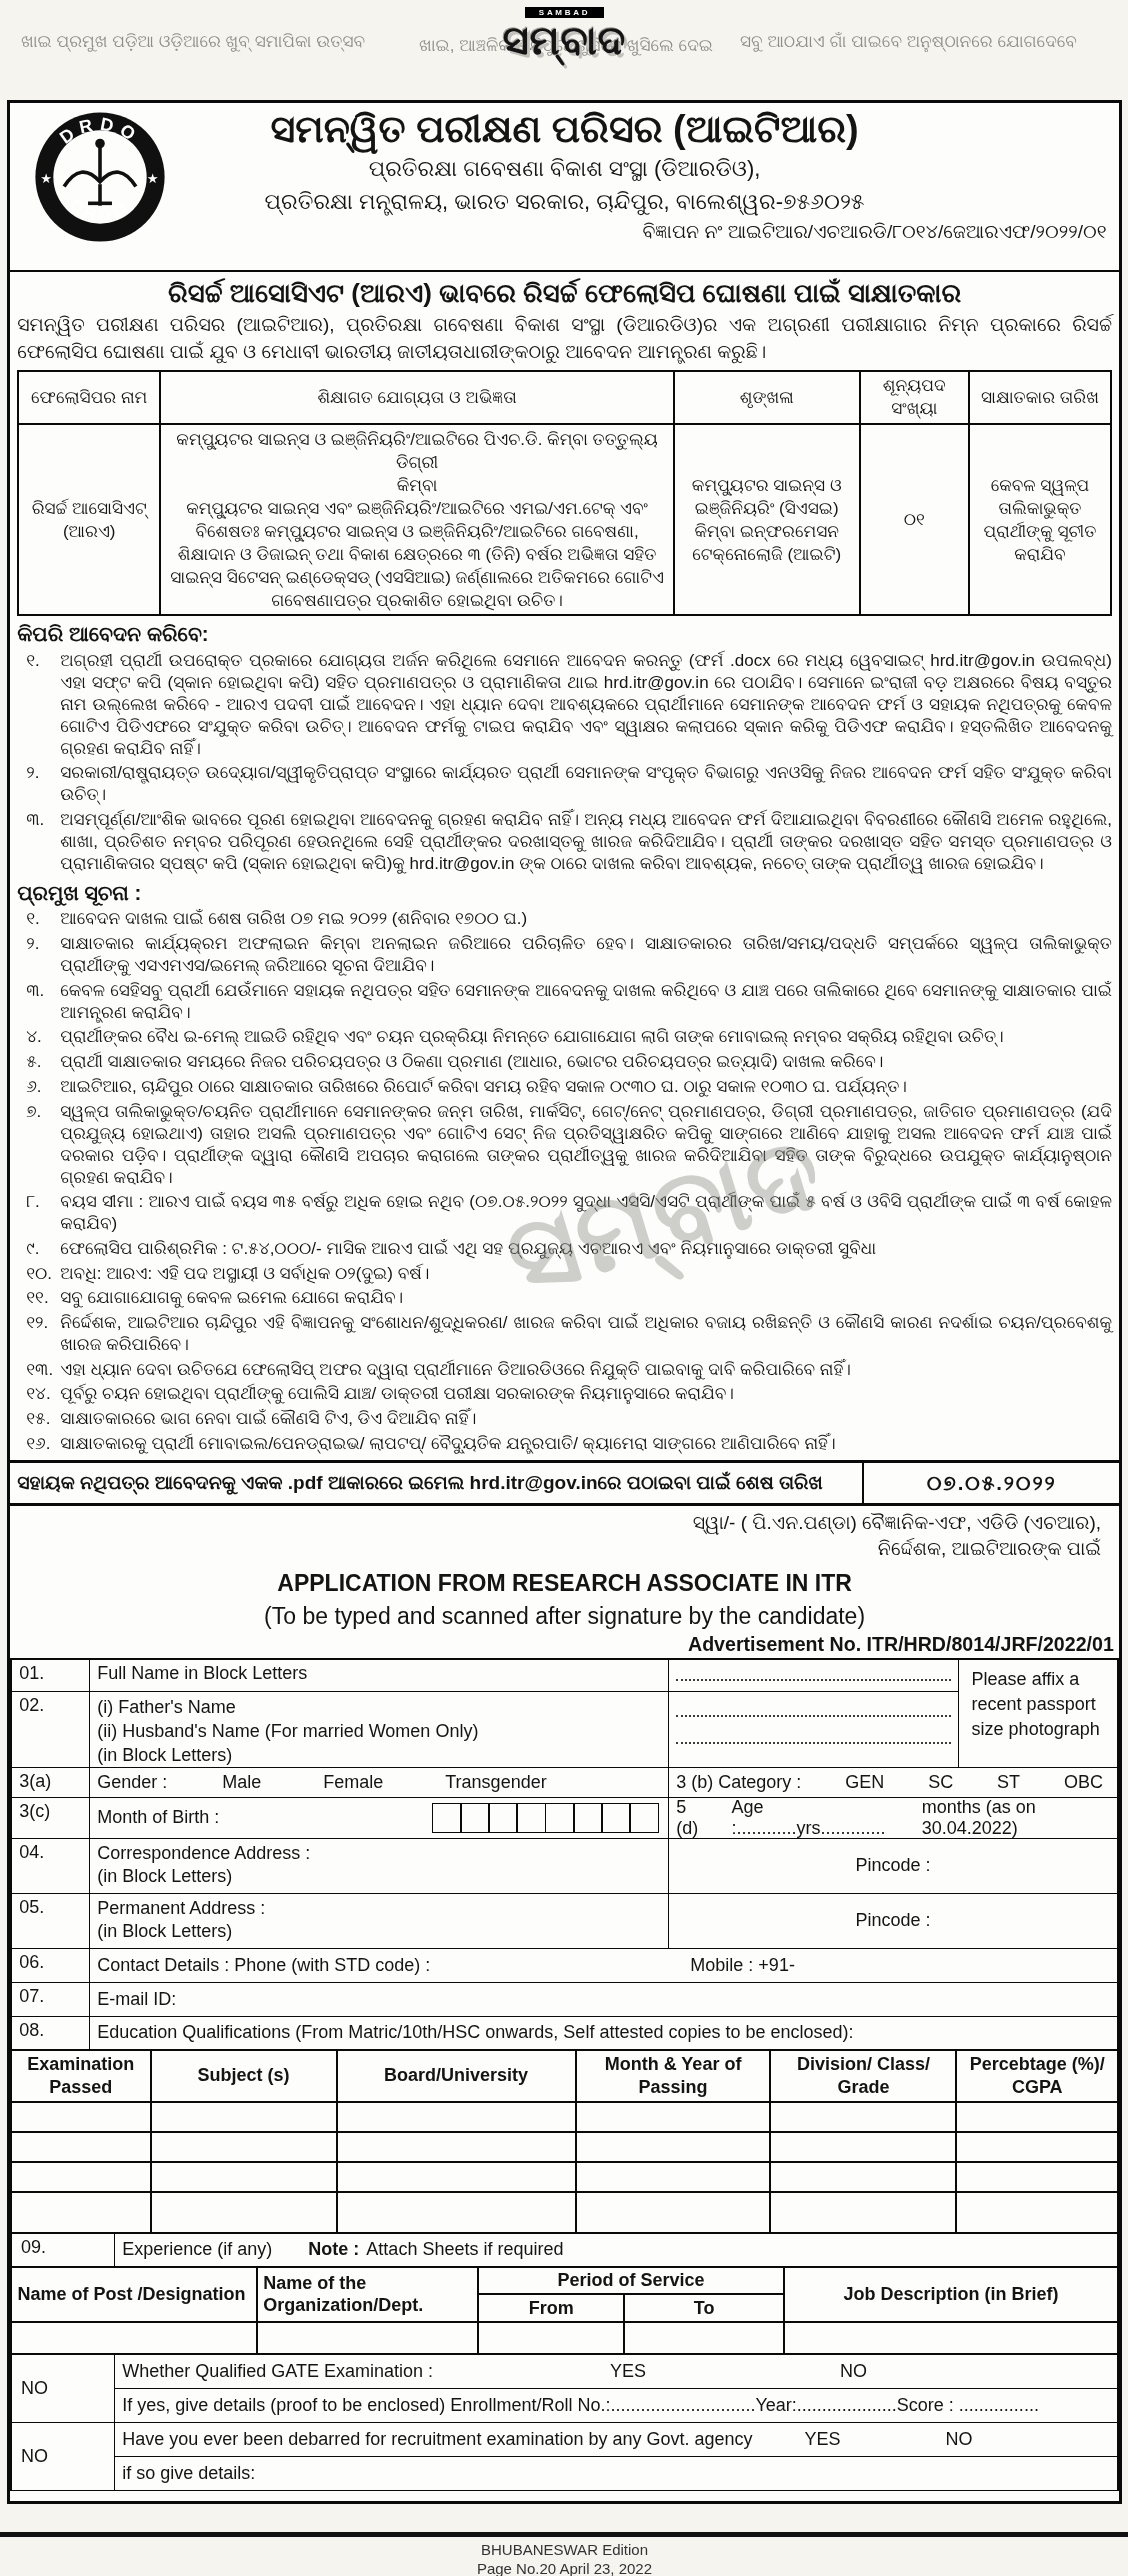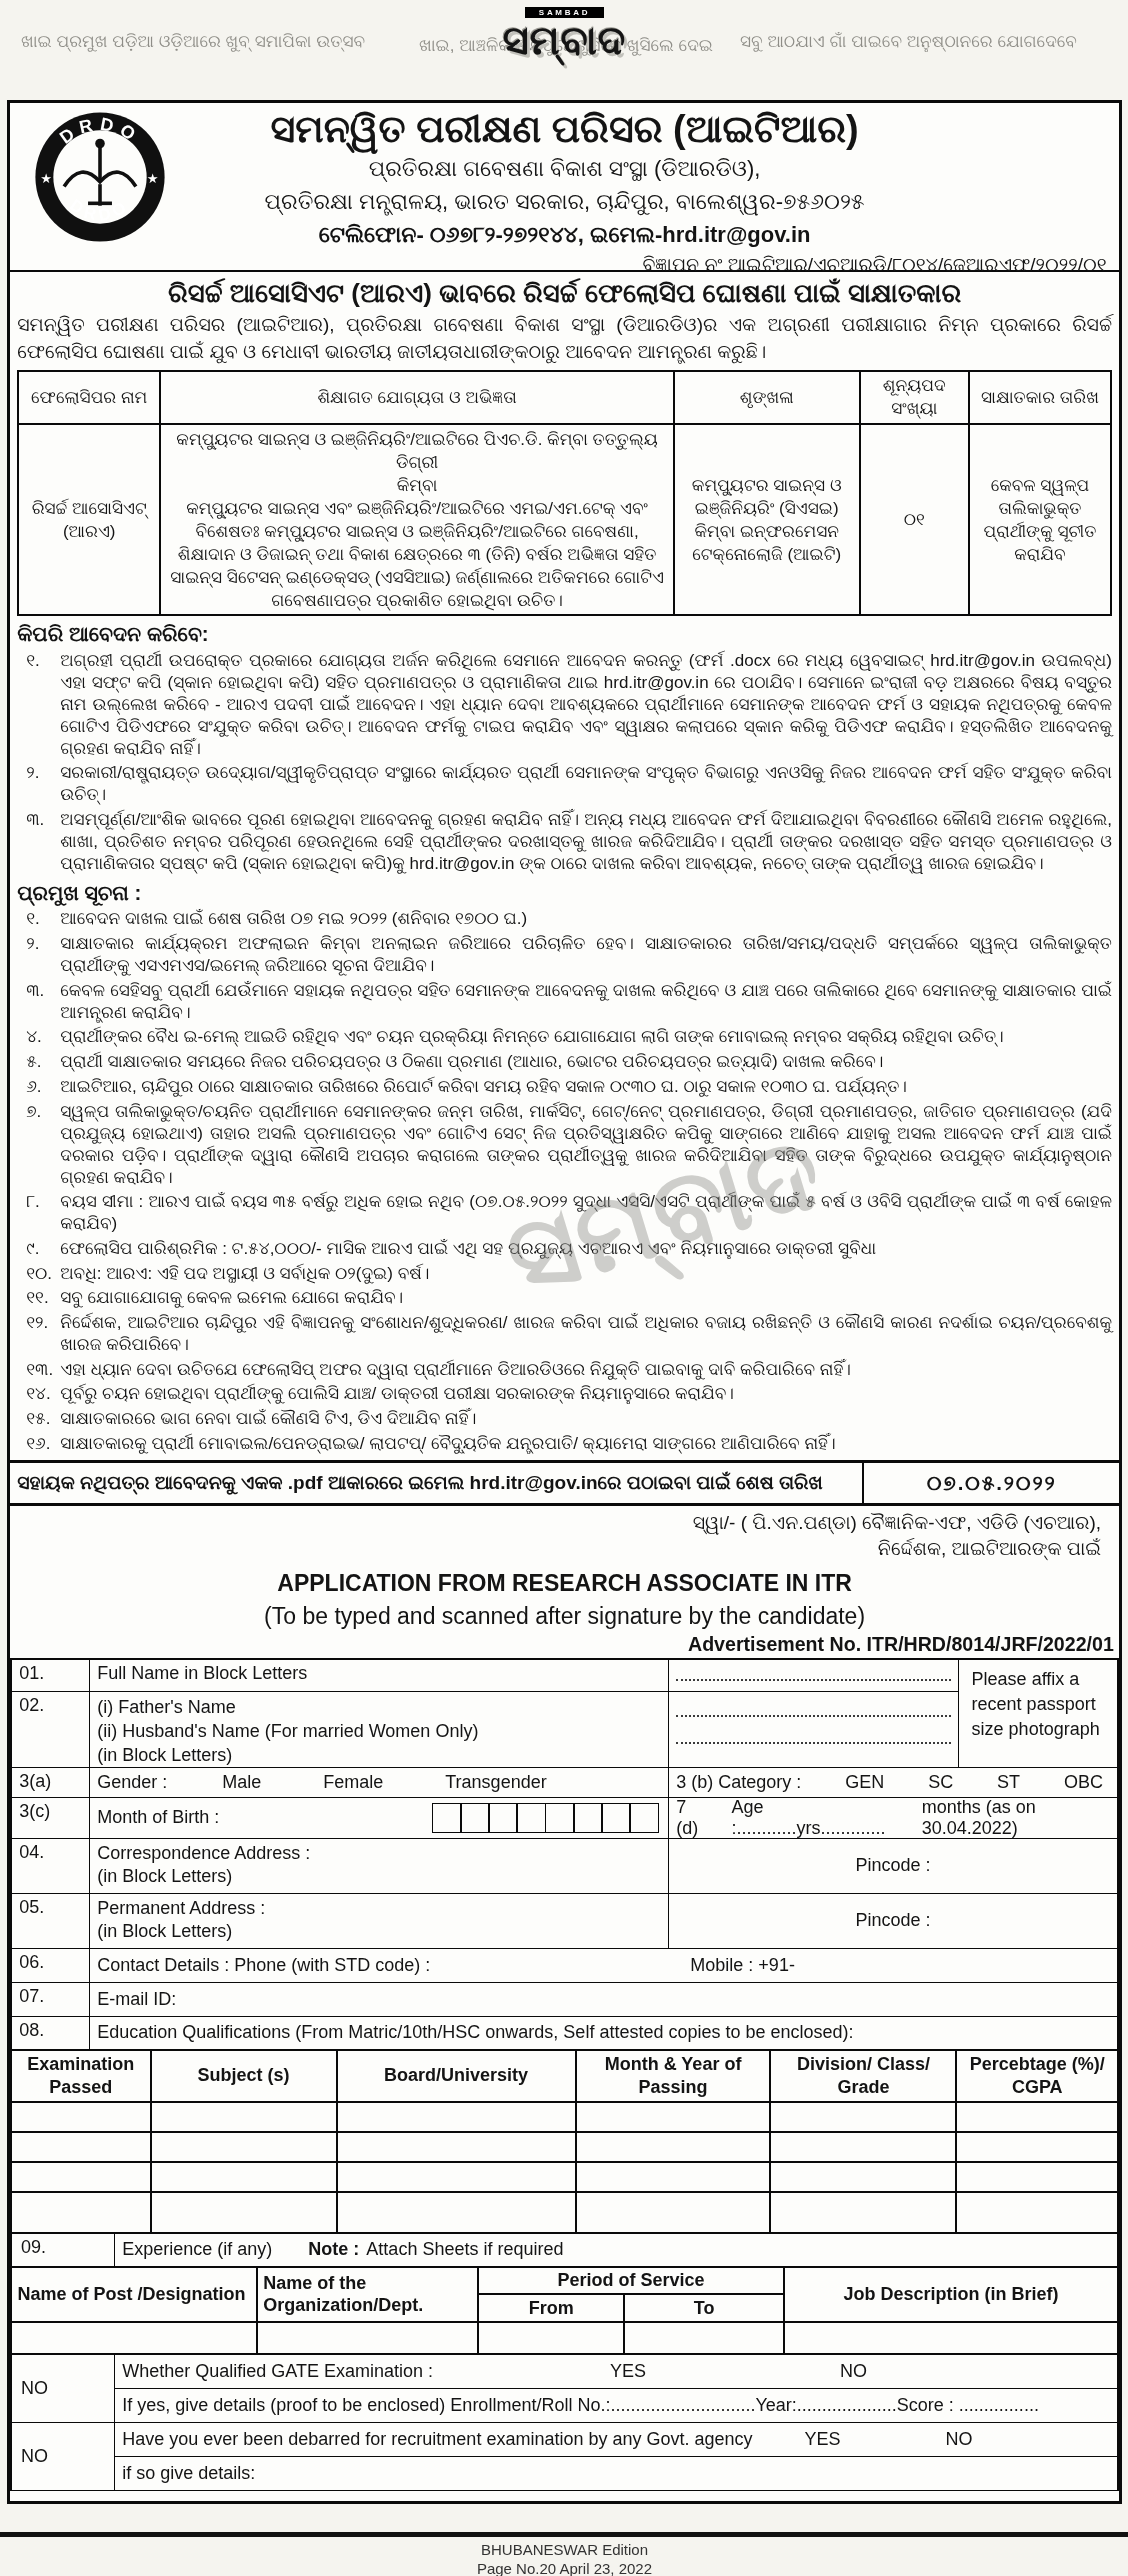--- a/index.html
+++ b/index.html
@@ -154,21 +154,20 @@
           <path d="M26 64 Q40 42 56 60 Q72 42 86 64"></path>
           <path d="M56 30 v28"></path>
           <path d="M46 78 h20"></path>
           <path d="M56 62 v18"></path>
         </g>
         <circle cx="56" cy="28" r="4" fill="#101010"></circle>
       </svg>
       <div class="hdr-title">ସମନ୍ୱିତ ପରୀକ୍ଷଣ ପରିସର (ଆଇଟିଆର)</div>
       <div class="hdr-l2">ପ୍ରତିରକ୍ଷା ଗବେଷଣା  ବିକାଶ ସଂସ୍ଥା (ଡିଆରଡିଓ),</div>
       <div class="hdr-l3">ପ୍ରତିରକ୍ଷା ମନ୍ତ୍ରାଳୟ, ଭାରତ ସରକାର, ଚାନ୍ଦିପୁର, ବାଲେଶ୍ୱର-୭୫୬୦୨୫</div>
-      <div class="hdr-l4">ଟେଲିଫୋନ- ୦୬୭୮୨-୨୭୨୧୪୪, ଇମେଲ-hrd.itr@gov.in</div>
       <div class="hdr-adv">ବିଜ୍ଞାପନ ନଂ ଆଇଟିଆର/ଏଚଆରଡି/୮୦୧୪/ଜେଆରଏଫ/୨୦୨୨/୦୧</div>
     </div>
 
     <div class="pad">
       <div class="headline">ରିସର୍ଚ୍ଚ ଆସୋସିଏଟ (ଆରଏ) ଭାବରେ ରିସର୍ଚ୍ଚ ଫେଲୋସିପ ଘୋଷଣା ପାଇଁ ସାକ୍ଷାତକାର</div>
       <div class="intro">ସମନ୍ୱିତ ପରୀକ୍ଷଣ ପରିସର (ଆଇଟିଆର), ପ୍ରତିରକ୍ଷା ଗବେଷଣା  ବିକାଶ ସଂସ୍ଥା (ଡିଆରଡିଓ)ର ଏକ ଅଗ୍ରଣୀ ପରୀକ୍ଷାଗାର ନିମ୍ନ ପ୍ରକାରେ ରିସର୍ଚ୍ଚ ଫେଲୋସିପ ଘୋଷଣା ପାଇଁ ଯୁବ ଓ ମେଧାବୀ ଭାରତୀୟ ଜାତୀୟତାଧାରୀଙ୍କଠାରୁ ଆବେଦନ ଆମନ୍ତ୍ରଣ କରୁଛି।</div>
 
       <table class="vac">
         <colgroup>
           <col style="width:13%">
@@ -351,21 +350,21 @@
               <span class="dob"></span>
               <span class="dob"></span>
               <span class="dob"></span>
               <span class="dob"></span>
               <span class="dob"></span>
               <span class="dob"></span>
               <span class="dob"></span>
           </span>
         </div>
         <div class="c2 optrow">
-          <span>7 (d)</span>
+          <span>5 (d)</span>
           <span style="margin-left:23px">Age :............yrs.............</span>
           <span style="margin-left:23px">months (as on 30.04.2022)</span>
         </div>
       </div>
 
       <div class="frow" style="height:55px">
         <div class="fnum">04.</div>
         <div class="c1">
           <div class="addr2">Correspondence Address :</div>
           <div class="addr2">(in Block Letters)</div>

